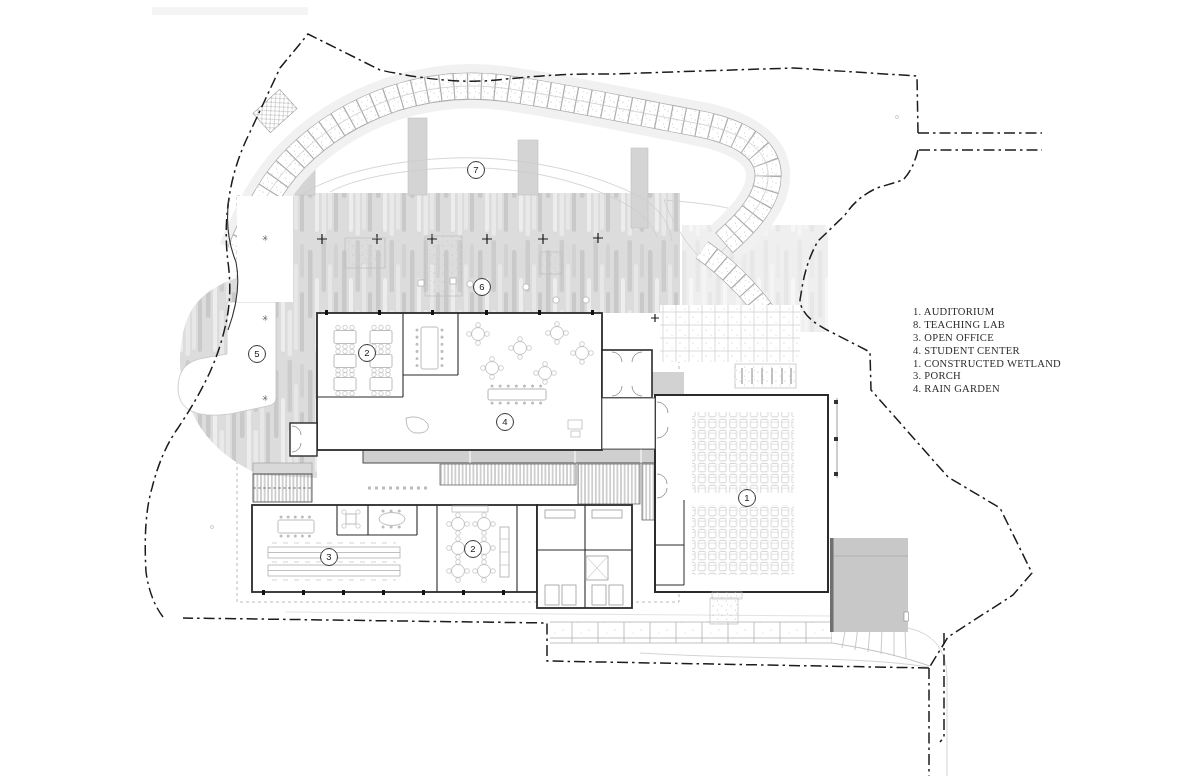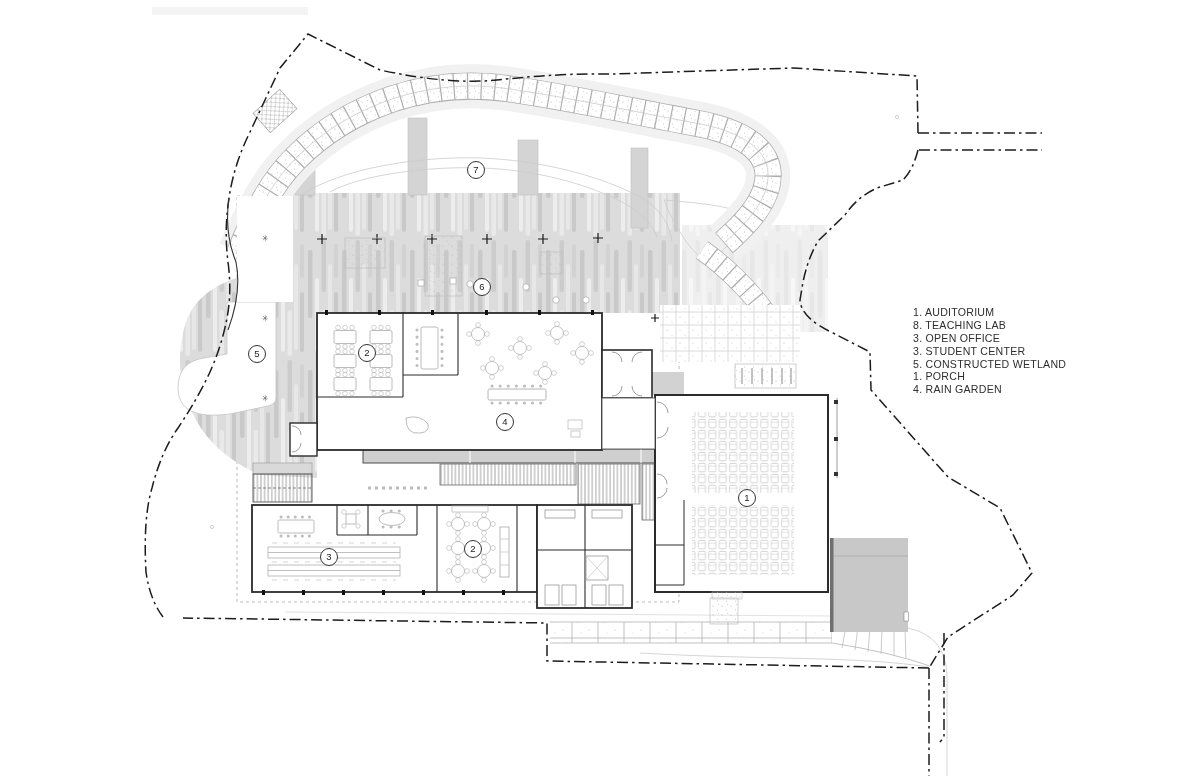--- a/index.html
+++ b/index.html
@@ -1,21 +1,21 @@
 <!DOCTYPE html>
 <html><head>
 <meta charset="utf-8">
 <style>
   html,body{margin:0;padding:0;background:#fff;}
   .canvas{position:relative;width:1200px;height:776px;background:#fff;overflow:hidden;
           font-family:"Liberation Sans",sans-serif;}
   .plan-svg{position:absolute;left:0;top:0;}
   .watermark{position:absolute;left:152px;top:7px;width:156px;height:8px;background:#f4f4f4;border-radius:1px;}
   .legend{position:absolute;left:913px;top:306px;color:#2e2e2e;font-size:10.6px;line-height:12.9px;
-          letter-spacing:.25px;font-weight:500;white-space:nowrap;}
+          letter-spacing:.25px;font-weight:500;white-space:nowrap;font-family:Liberation Serif, serif;}
   .legend div{height:12.9px;}
   .callout-text{font-size:9.5px;fill:#222;font-family:"Liberation Sans",sans-serif;}
 </style>
 </head>
 <body>
 
 <div class="canvas">
 
   <div class="watermark"></div>
 
@@ -421,19 +421,19 @@
         <circle r="8.5" fill="#fff" stroke="#333"></circle>
         <text class="callout-text" text-anchor="middle" dy="3.4">2</text>
       </g>
     </g>
   </svg>
 
   <div class="legend">
     <div>1. AUDITORIUM</div>
     <div>8. TEACHING LAB</div>
     <div>3. OPEN OFFICE</div>
-    <div>3. STUDENT CENTER</div>
-    <div>5. CONSTRUCTED WETLAND</div>
-    <div>1. PORCH</div>
+    <div>4. STUDENT CENTER</div>
+    <div>1. CONSTRUCTED WETLAND</div>
+    <div>3. PORCH</div>
     <div>4. RAIN GARDEN</div>
   </div>
 
 </div>
 
 </body></html>

